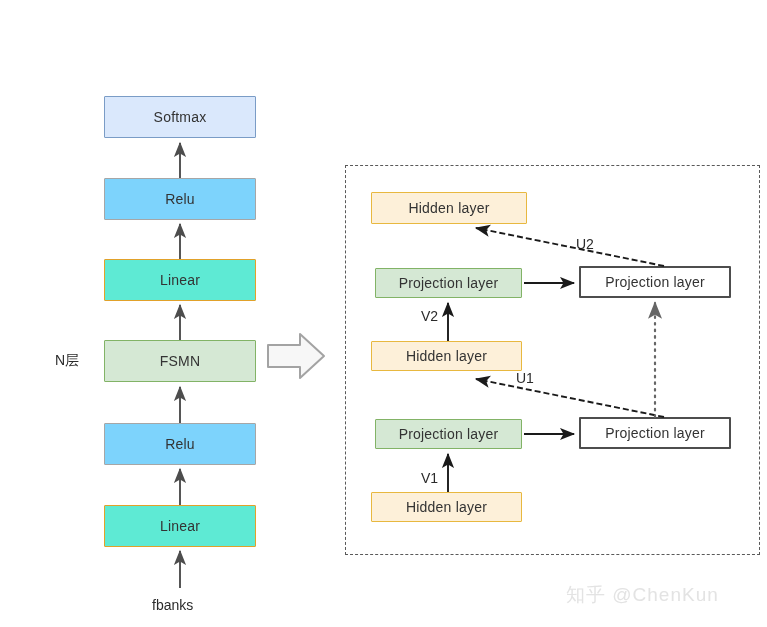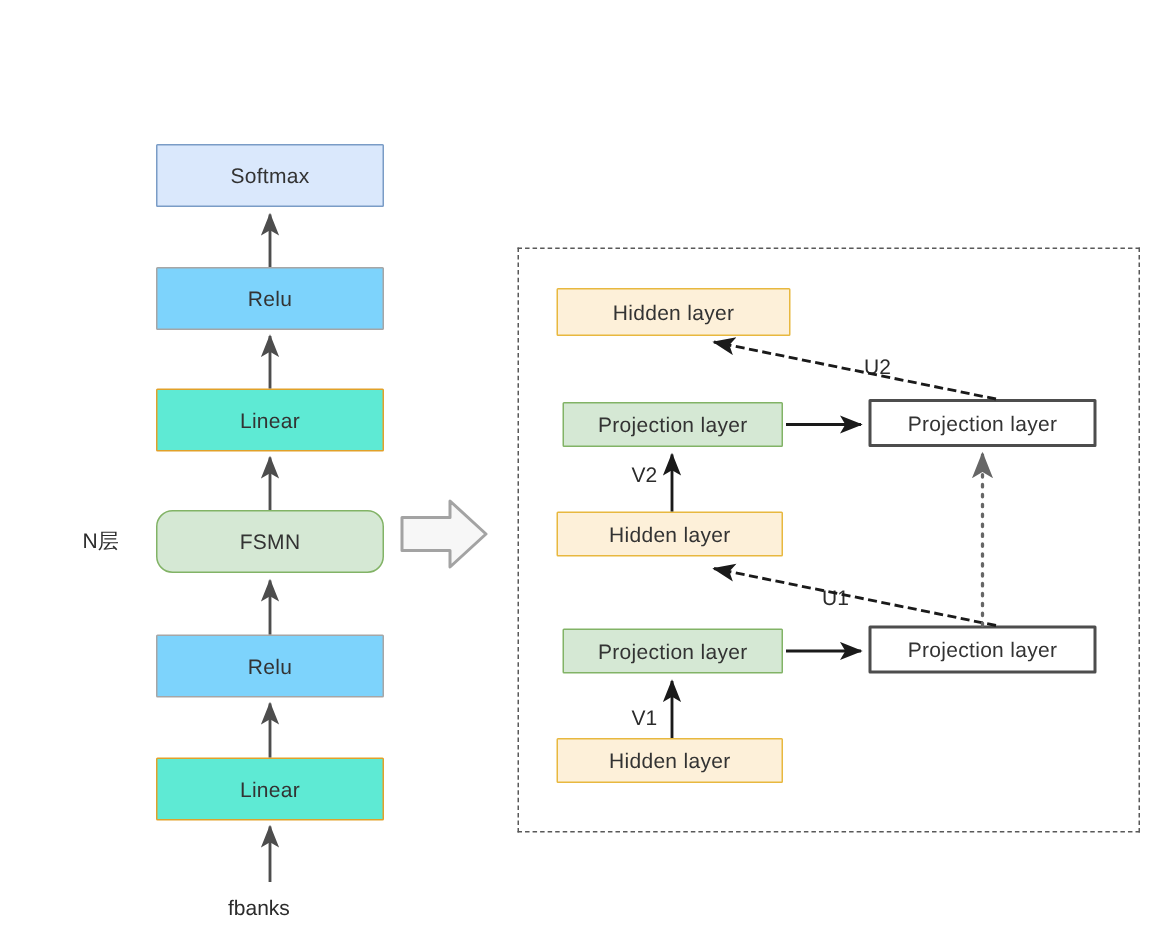--- a/index.html
+++ b/index.html
@@ -98,21 +98,21 @@
   </div>
 
   <div class="node n-grey" style="left:104px; top:178px; width:152px; height:42px;">
     <span>Relu</span>
   </div>
 
   <div class="node n-orange" style="left:104px; top:259px; width:152px; height:42px;">
     <span>Linear</span>
   </div>
 
-  <div class="node n-green" style="left:104px; top:340px; width:152px; height:42px;border-radius:11px;">
+  <div class="node n-green" style="left:104px; top:340px; width:152px; height:42px;">
     <span>FSMN</span>
   </div>
 
   <div class="node n-grey" style="left:104px; top:423px; width:152px; height:42px;">
     <span>Relu</span>
   </div>
 
   <div class="node n-orange" style="left:104px; top:505px; width:152px; height:42px;">
     <span>Linear</span>
   </div>
@@ -146,21 +146,21 @@
   <div class="node n-white" style="left:579px; top:417px; width:152px; height:32px;">
     <span>Projection layer</span>
   </div>
 
   <div class="node n-orange-lt" style="left:371px; top:492px; width:151px; height:30px;">
     <span>Hidden layer</span>
   </div>
 
   <div class="edge-label" style="left:576px; top:236px;">U2</div>
   <div class="edge-label" style="left:421px; top:308px;">V2</div>
-  <div class="edge-label" style="left:548px; top:370px;margin-top:20px;">U1</div>
+  <div class="edge-label" style="left:516px; top:370px;">U1</div>
   <div class="edge-label" style="left:421px; top:459px;margin-top:11px;">V1</div>
 
   <svg class="overlay" viewBox="0 0 767 627">
     <defs>
       <marker id="arrowGrey" markerWidth="9" markerHeight="9" refX="7.4" refY="3.2" orient="auto" markerUnits="strokeWidth">
         <path d="M0,0 L8,3.2 L0,6.4 L1.9,3.2 z" fill="#4d4d4d"></path>
       </marker>
       <marker id="arrowDark" markerWidth="9" markerHeight="9" refX="7.4" refY="3.2" orient="auto" markerUnits="strokeWidth">
         <path d="M0,0 L8,3.2 L0,6.4 L1.9,3.2 z" fill="#1a1a1a"></path>
       </marker>
@@ -198,14 +198,15 @@
 
     <g>
       <line x1="664" y1="417" x2="476" y2="379" stroke="#1a1a1a" stroke-width="1.9" fill="none" stroke-dasharray="6 3" marker-end="url(#arrowDark)"></line>
     </g>
 
     <g>
       <line x1="655" y1="417" x2="655" y2="303" stroke="#666666" stroke-width="2.2" fill="none" stroke-dasharray="1.6 5" stroke-linecap="round" marker-end="url(#arrowDot)"></line>
     </g>
   </svg>
 
+  <div class="watermark" style="left:566px; top:582px;">知乎 @ChenKun</div>
 
 </div>
 
 </body></html>

